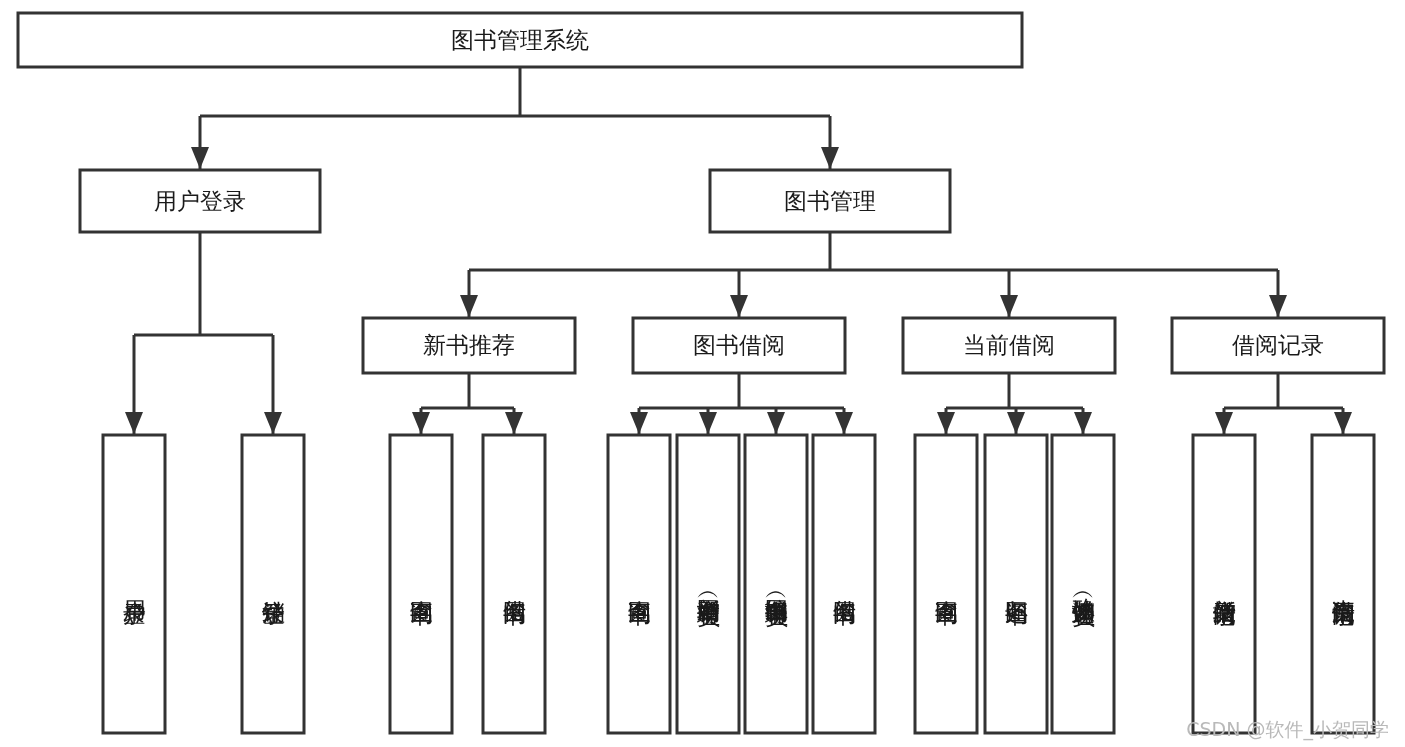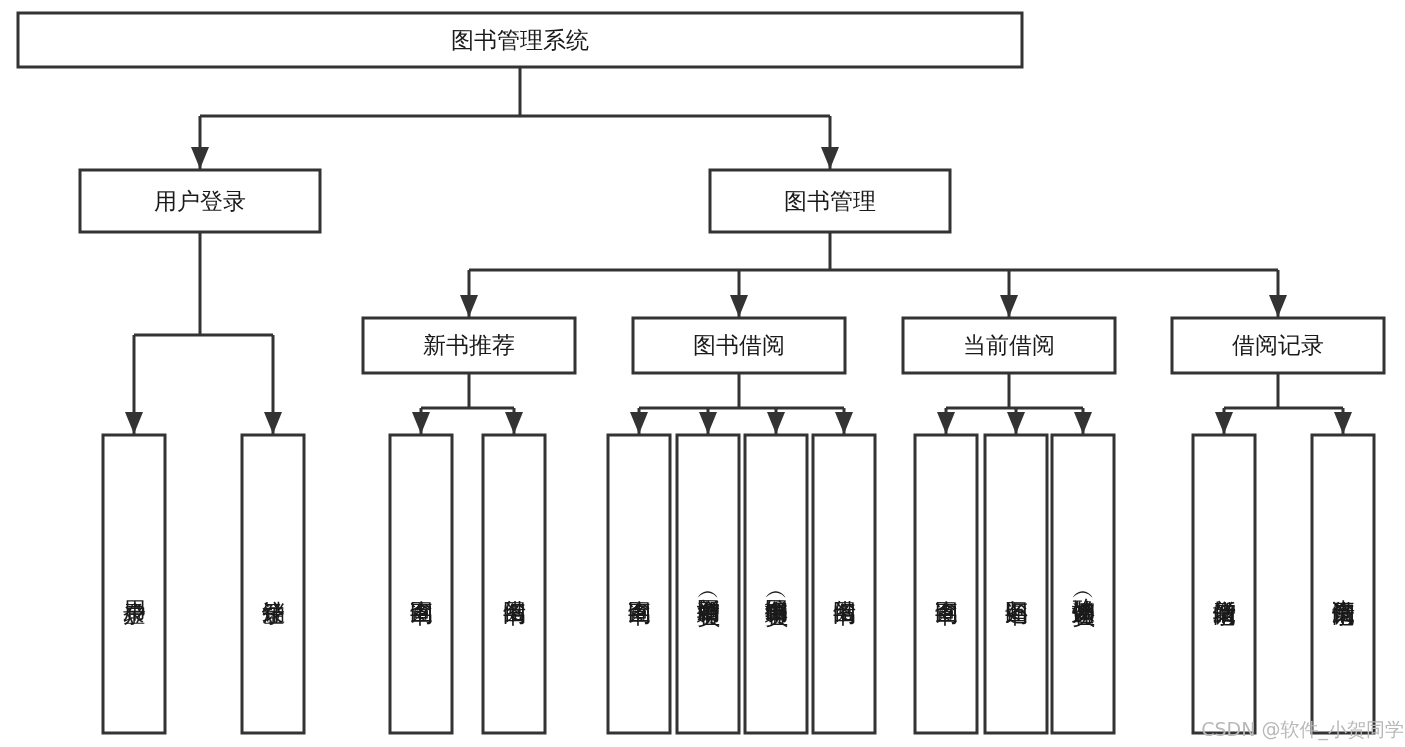--- a/index.html
+++ b/index.html
@@ -53,21 +53,21 @@
     display: flex;
     align-items: center;
     justify-content: center;
     text-align: center;
     font-family: "DejaVu Sans", "Liberation Sans", sans-serif;
     white-space: normal;
     pointer-events: none;
   }
   .watermark {
     position: absolute;
-    right: 1px;
+    right: 16px;
     bottom: 4px;
     font-size: 19px;
     color: #b9b9b9;
     font-family: "DejaVu Sans", "Liberation Sans", sans-serif;
     white-space: nowrap;
   }
 </style>
 </head>
 <body>
 

